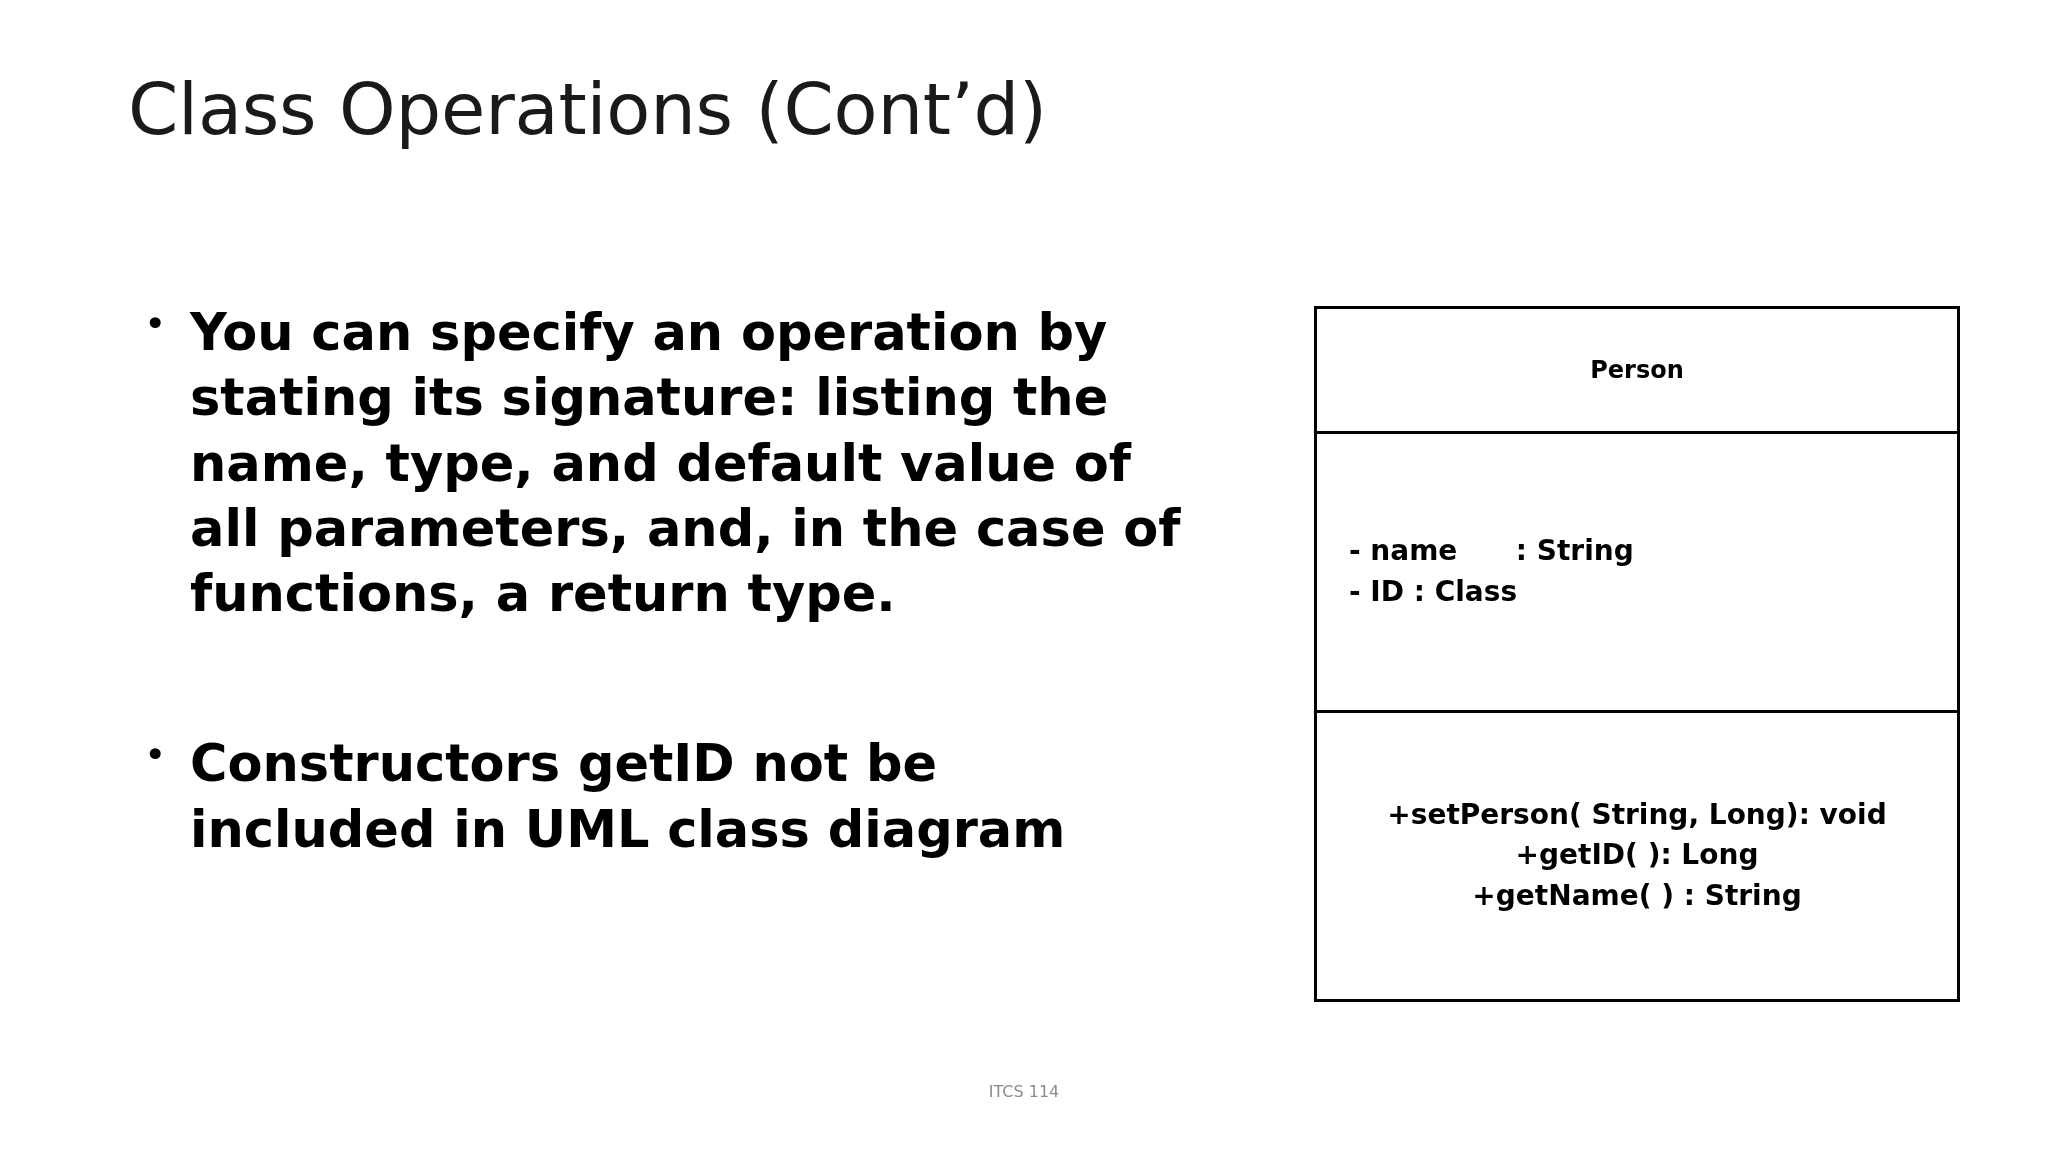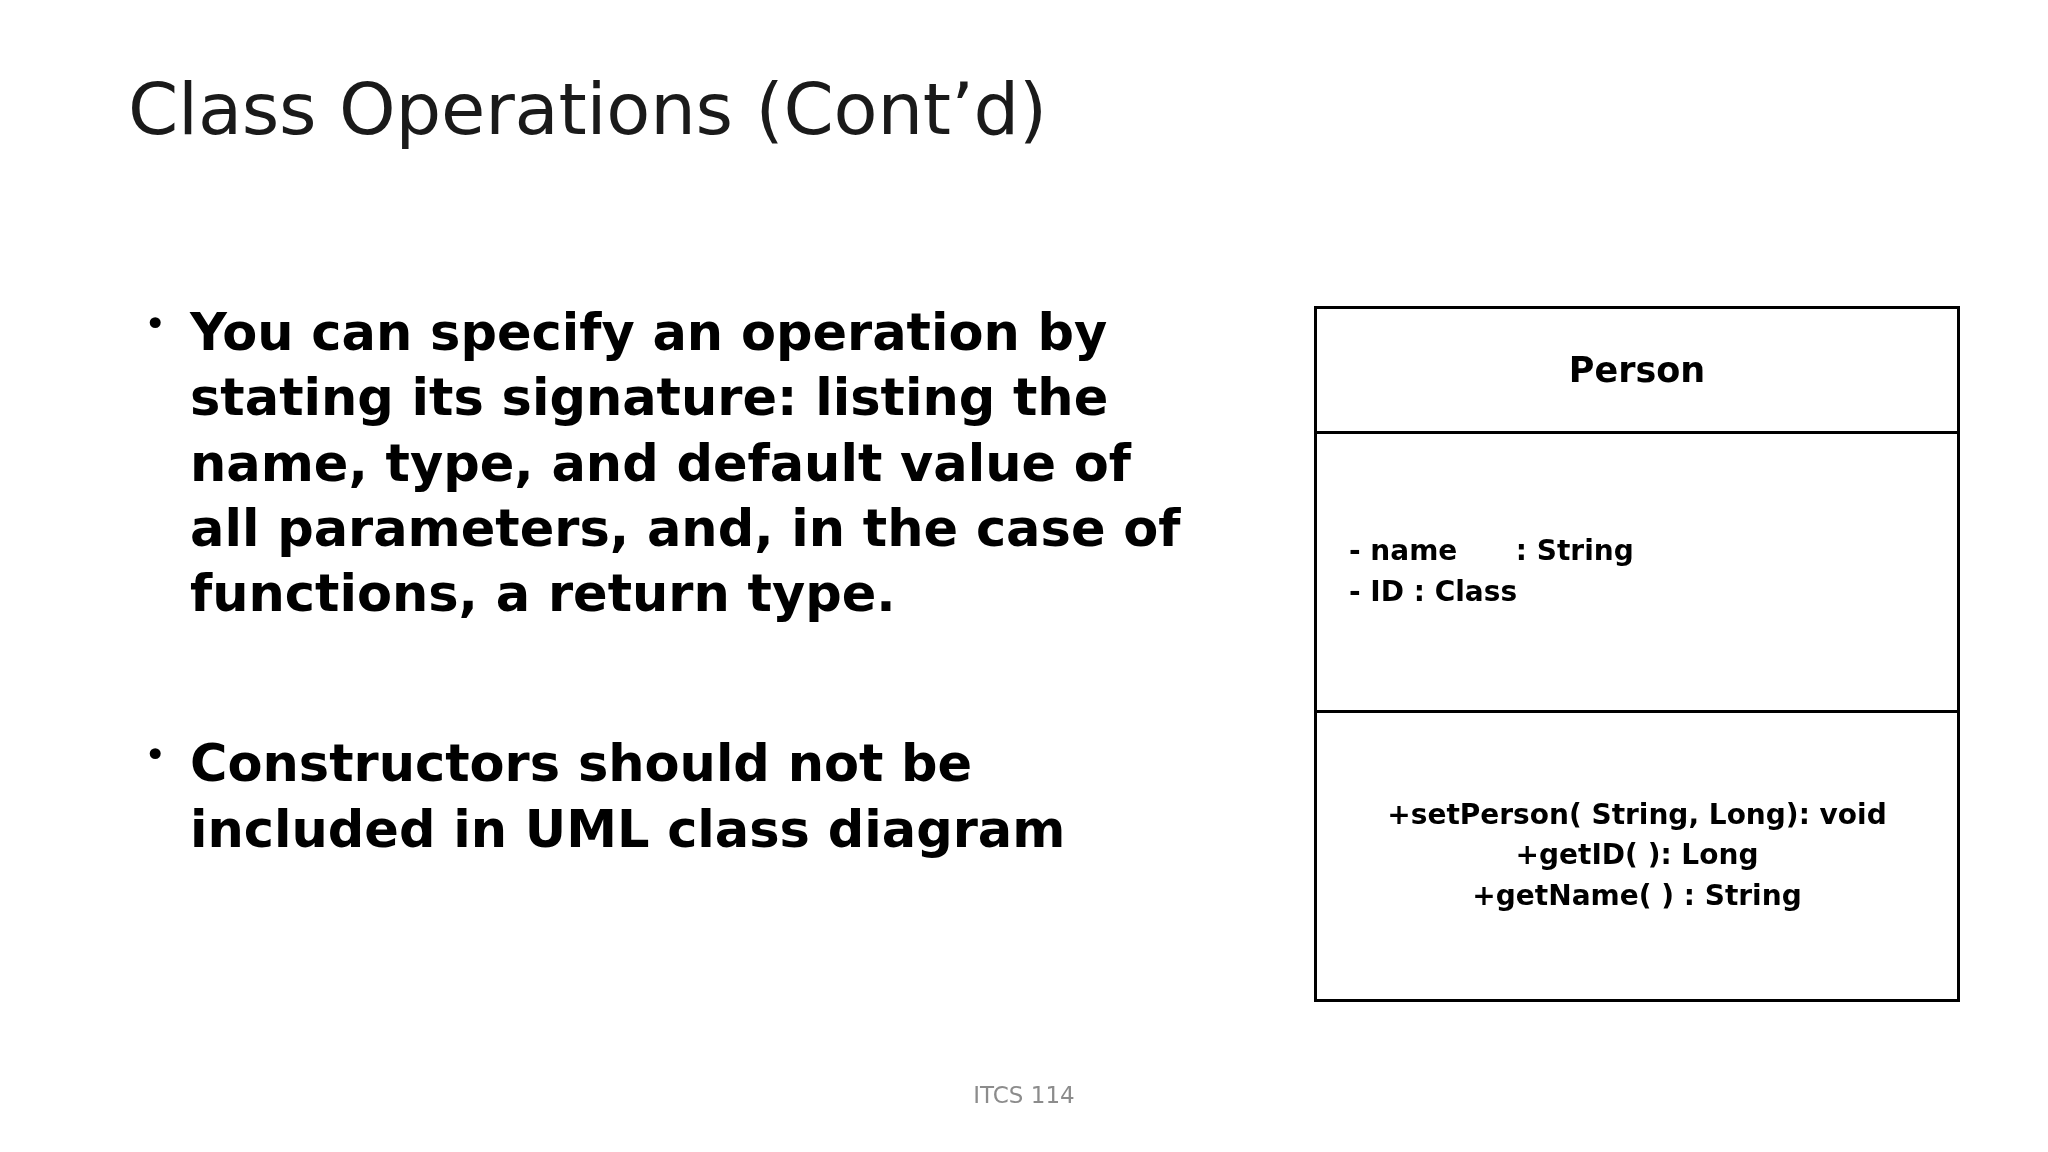--- a/index.html
+++ b/index.html
@@ -89,21 +89,21 @@
   }
   .uml-name-compartment {
     height: 125px;
     display: flex;
     align-items: center;
     justify-content: center;
     border-bottom: 3px solid #000000;
   }
   .uml-class-name {
     font-family: "DejaVu Sans", sans-serif;
-    font-size: 35px;
+    font-size: 24px;
     font-weight: 700;
     color: #000000;
     text-align: right;
   }
   .uml-attr-compartment {
     height: 279px;
     border-bottom: 3px solid #000000;
     padding: 0 32px;
     display: flex;
     flex-direction: column;
@@ -127,21 +127,21 @@
   }
 
   
   .slide-footer {
     position: absolute;
     left: 0;
     top: 1082px;
     width: 2048px;
     text-align: center;
     font-family: "DejaVu Sans", sans-serif;
-    font-size: 23px;
+    font-size: 16px;
     font-weight: 400;
     color: #8c8c8c;
   }
 </style>
 </head>
 <body>
 
 <div class="slide">
 
   <div class="slide-title">Class Operations (Cont’d)</div>
@@ -149,21 +149,21 @@
   <div class="body-column">
     <ul class="bullet-list">
 
       <li class="bullet-item">
         <span class="bullet-marker">•</span>
         <span class="bullet-text">You can specify an operation by stating its signature: listing the name, type, and default value of all parameters, and, in the case of functions, a return type.</span>
       </li>
 
       <li class="bullet-item">
         <span class="bullet-marker">•</span>
-        <span class="bullet-text">Constructors should not be included in UML class diagram</span>
+        <span class="bullet-text">Constructors getID not be included in UML class diagram</span>
       </li>
 
     </ul>
   </div>
 
   <div class="uml-class">
 
     <div class="uml-compartment uml-name-compartment">
       <div class="uml-class-name">Person</div>
     </div>

